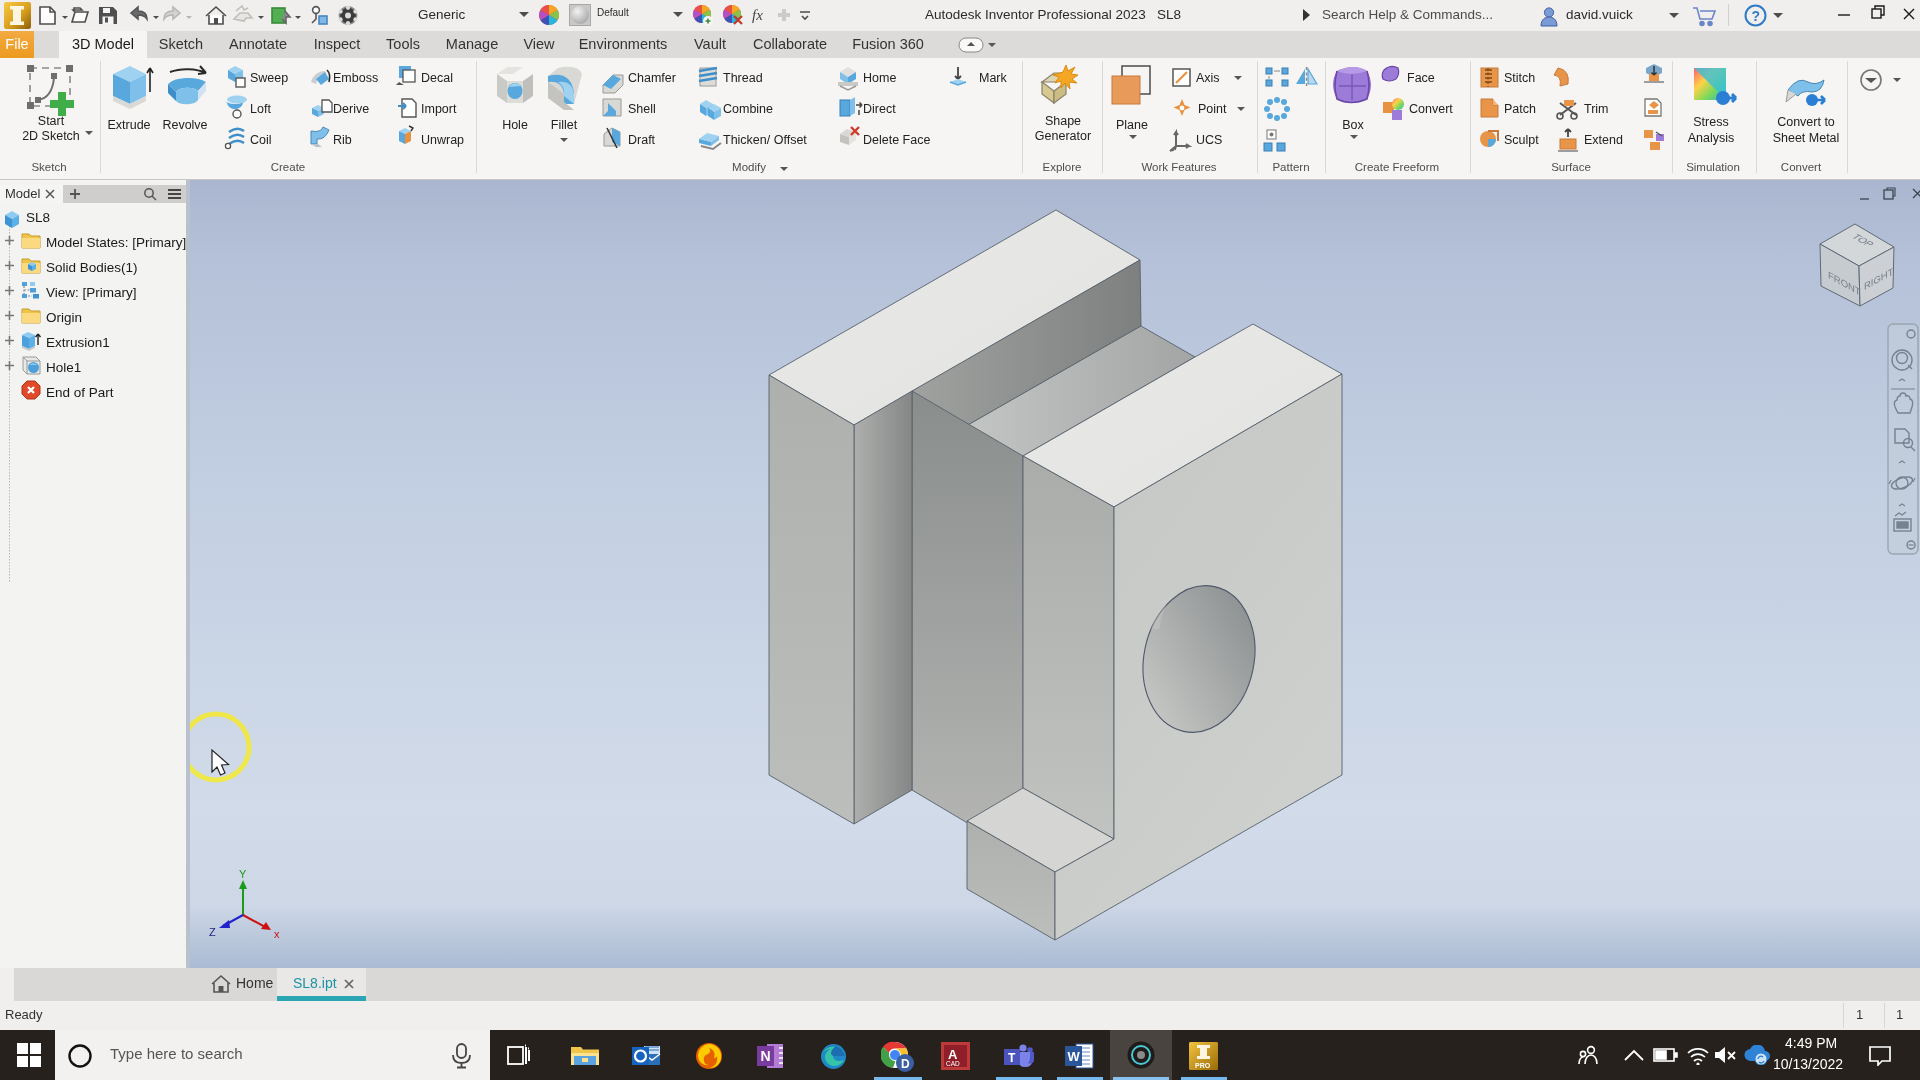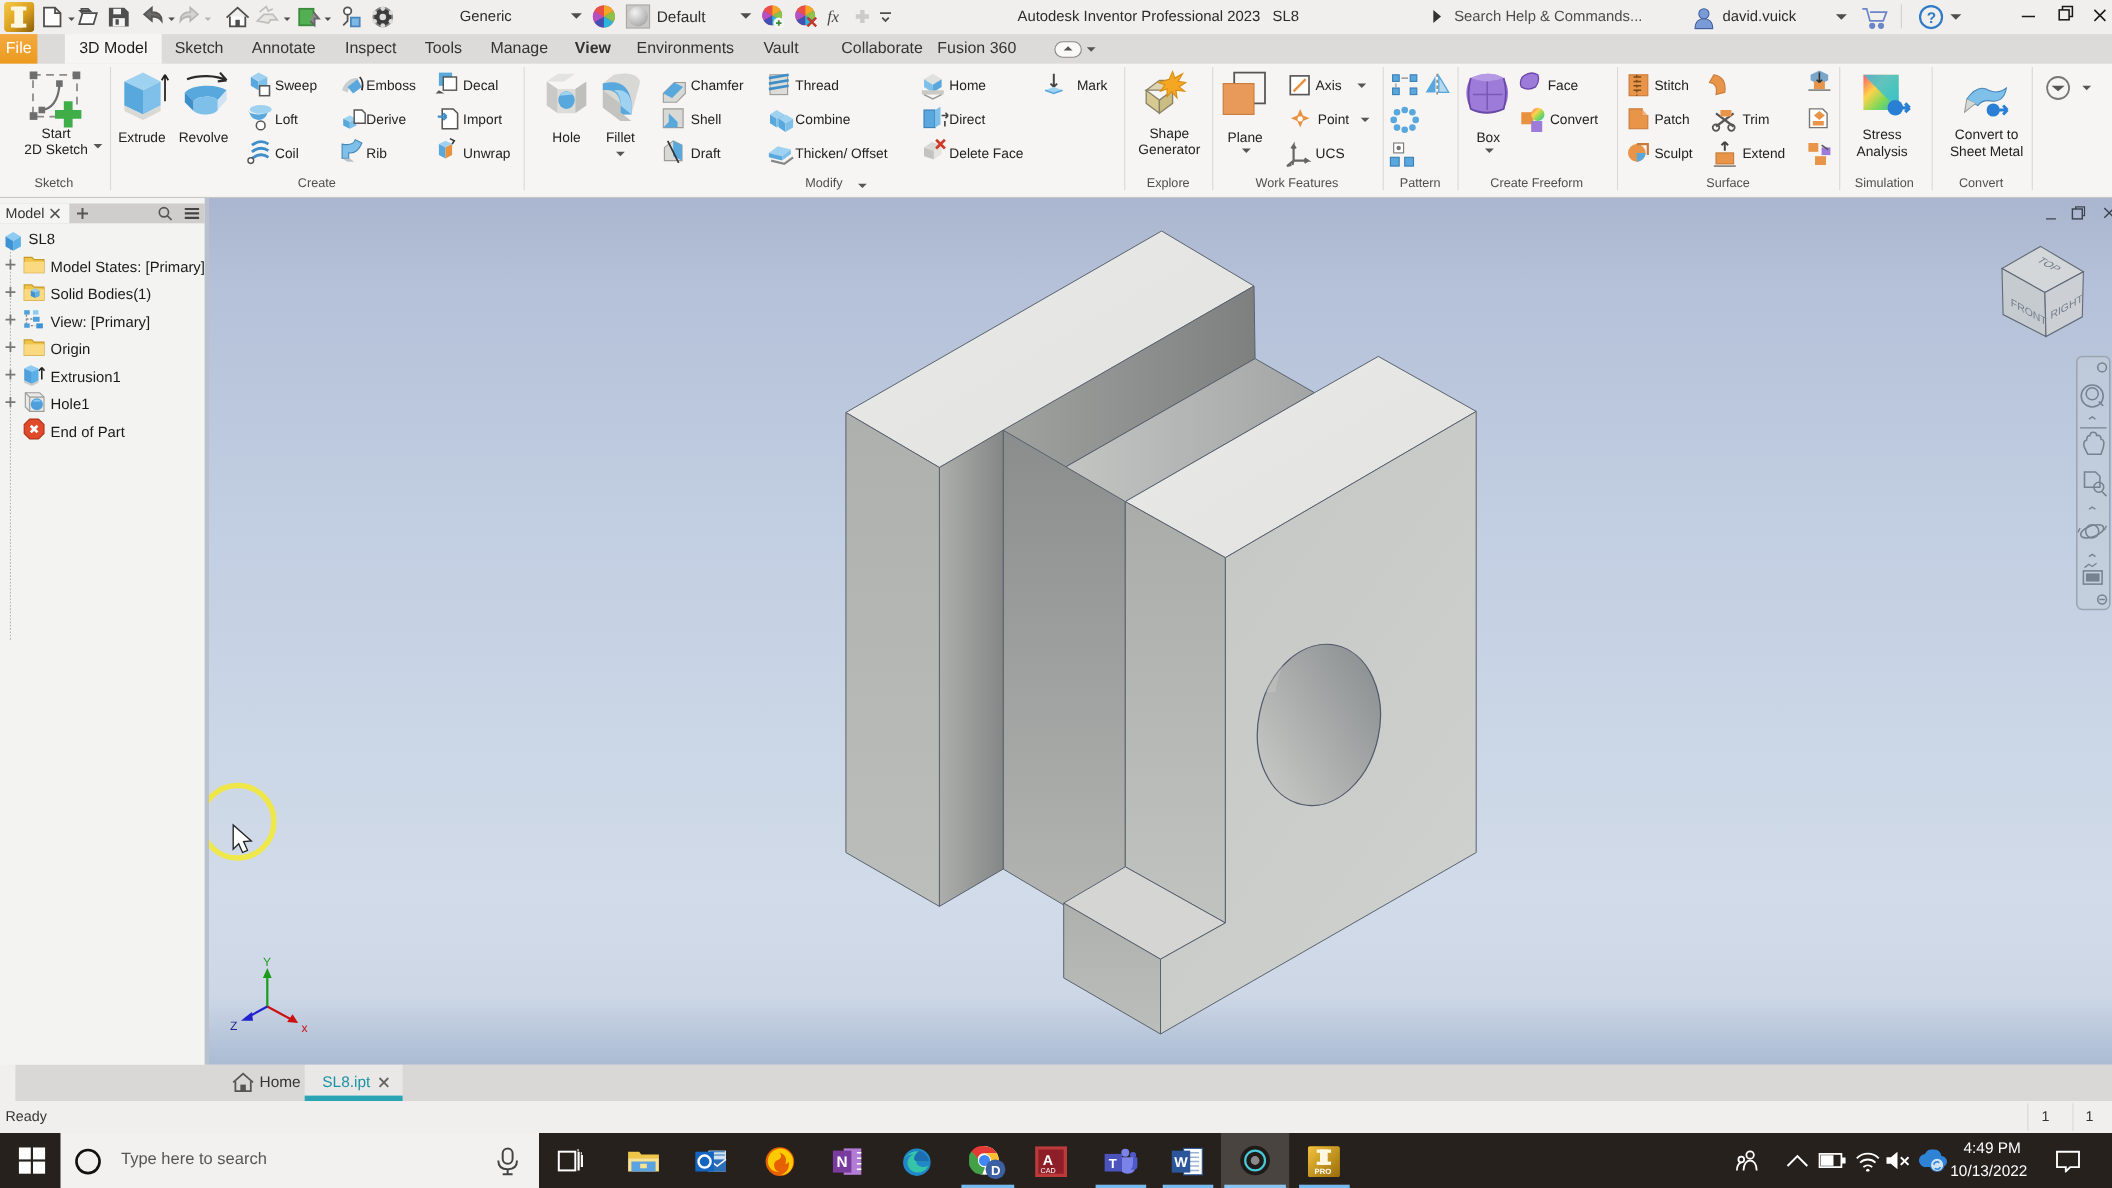--- a/index.html
+++ b/index.html
@@ -111,21 +111,21 @@
       <rect x="1" y="1" width="22" height="22" fill="#a9a8a6"></rect>
         <rect x="2" y="2" width="20" height="20" fill="#c9c8c6"></rect>
       <circle cx="12" cy="12" r="9" fill="url(#sph)"></circle>
       <defs>
           <radialGradient id="sph" cx="0.35" cy="0.3" r="0.9">
             <stop offset="0" stop-color="#f2f2f2"></stop>
             <stop offset="1" stop-color="#9a9a9a"></stop>
           </radialGradient>
         </defs>
     </svg>
-    <span class="abs" style="left:597px;top:7px;font-size:14px;color:#2b2b2b">Default</span>
+    <span class="abs" style="left:597px;top:7px;font-size:10px;color:#2b2b2b">Default</span>
     <svg class="abs" style="left:672px;top:10px" width="12" height="10">
         <path d="M1 2 l5 5 l5 -5 z" fill="#4d4d4d"></path>
       </svg>
     <svg class="abs" style="left:692px;top:4px" width="120" height="24">
       <circle cx="10" cy="10" r="9" fill="#e44"></circle>
         <path d="M10 10 L10 1 A9 9 0 0 1 17.8 5.5 z" fill="#f5a623"></path>
         <path d="M10 10 L17.8 5.5 A9 9 0 0 1 17.8 14.5 z" fill="#8bc34a"></path>
         <path d="M10 10 L17.8 14.5 A9 9 0 0 1 10 19 z" fill="#29b6d8"></path>
         <path d="M10 10 L10 19 A9 9 0 0 1 2.2 14.5 z" fill="#3f51b5"></path>
         <path d="M10 10 L2.2 14.5 A9 9 0 0 1 2.2 5.5 z" fill="#b44fc4"></path>
@@ -179,24 +179,24 @@
     </svg>
   </div>
   <div id="tabstrip">
     <div class="rtab" style="left:0;width:34px;background:linear-gradient(180deg,#f3aa41,#ec9a1e);color:#fff;">File</div>
     <div class="rtab" style="left:59px;width:88px;background:#f6f5f3;color:#1a1a1a;">3D Model</div>
     <div class="rtab" style="left:147px;width:68px;">Sketch</div>
     <div class="rtab" style="left:215px;width:86px;">Annotate</div>
     <div class="rtab" style="left:301px;width:72px;">Inspect</div>
     <div class="rtab" style="left:373px;width:60px;">Tools</div>
     <div class="rtab" style="left:433px;width:78px;">Manage</div>
-    <div class="rtab" style="left:511px;width:56px;font-weight:bold;">View</div>
+    <div class="rtab" style="left:511px;width:56px;">View</div>
     <div class="rtab" style="left:567px;width:112px;">Environments</div>
     <div class="rtab" style="left:679px;width:62px;">Vault</div>
-    <div class="rtab" style="left:741px;width:98px;text-align:right;">Collaborate</div>
+    <div class="rtab" style="left:741px;width:98px;">Collaborate</div>
     <div class="rtab" style="left:839px;width:98px;">Fusion 360</div>
     <svg class="abs" style="left:958px;top:6px" width="40" height="16">
       <rect x="1" y="1" width="24" height="14" rx="7" fill="#faf9f8" stroke="#8a8886"></rect>
       <path d="M9 9 l4 -4 l4 4 z" fill="#555"></path>
       <path d="M30 6 l4 4 l4 -4 z" fill="#555"></path>
     </svg>
   </div>
   <div id="ribbon">
     <svg class="abs" style="left:0;top:0" width="1920" height="121">
       <defs>

